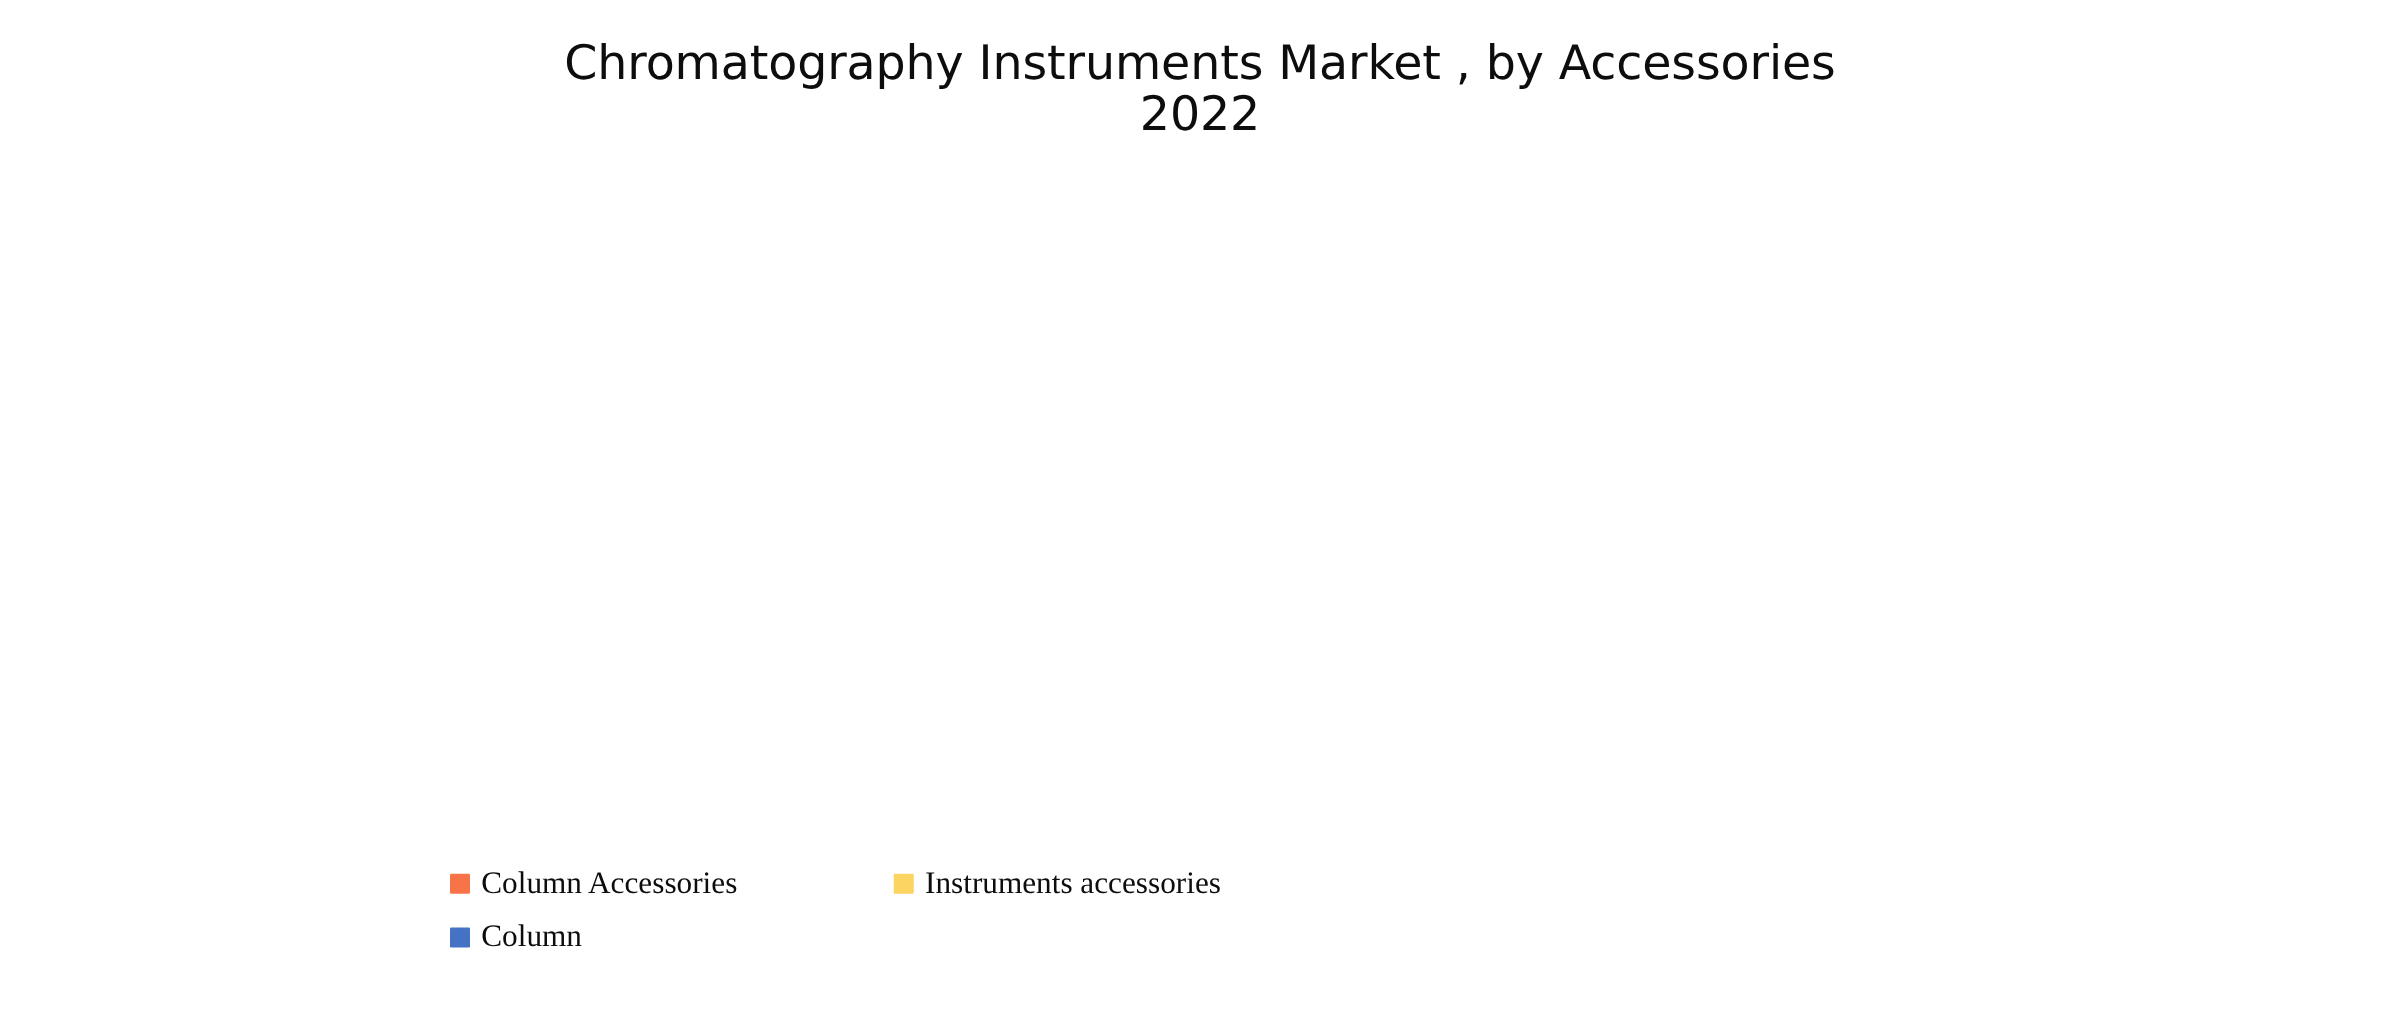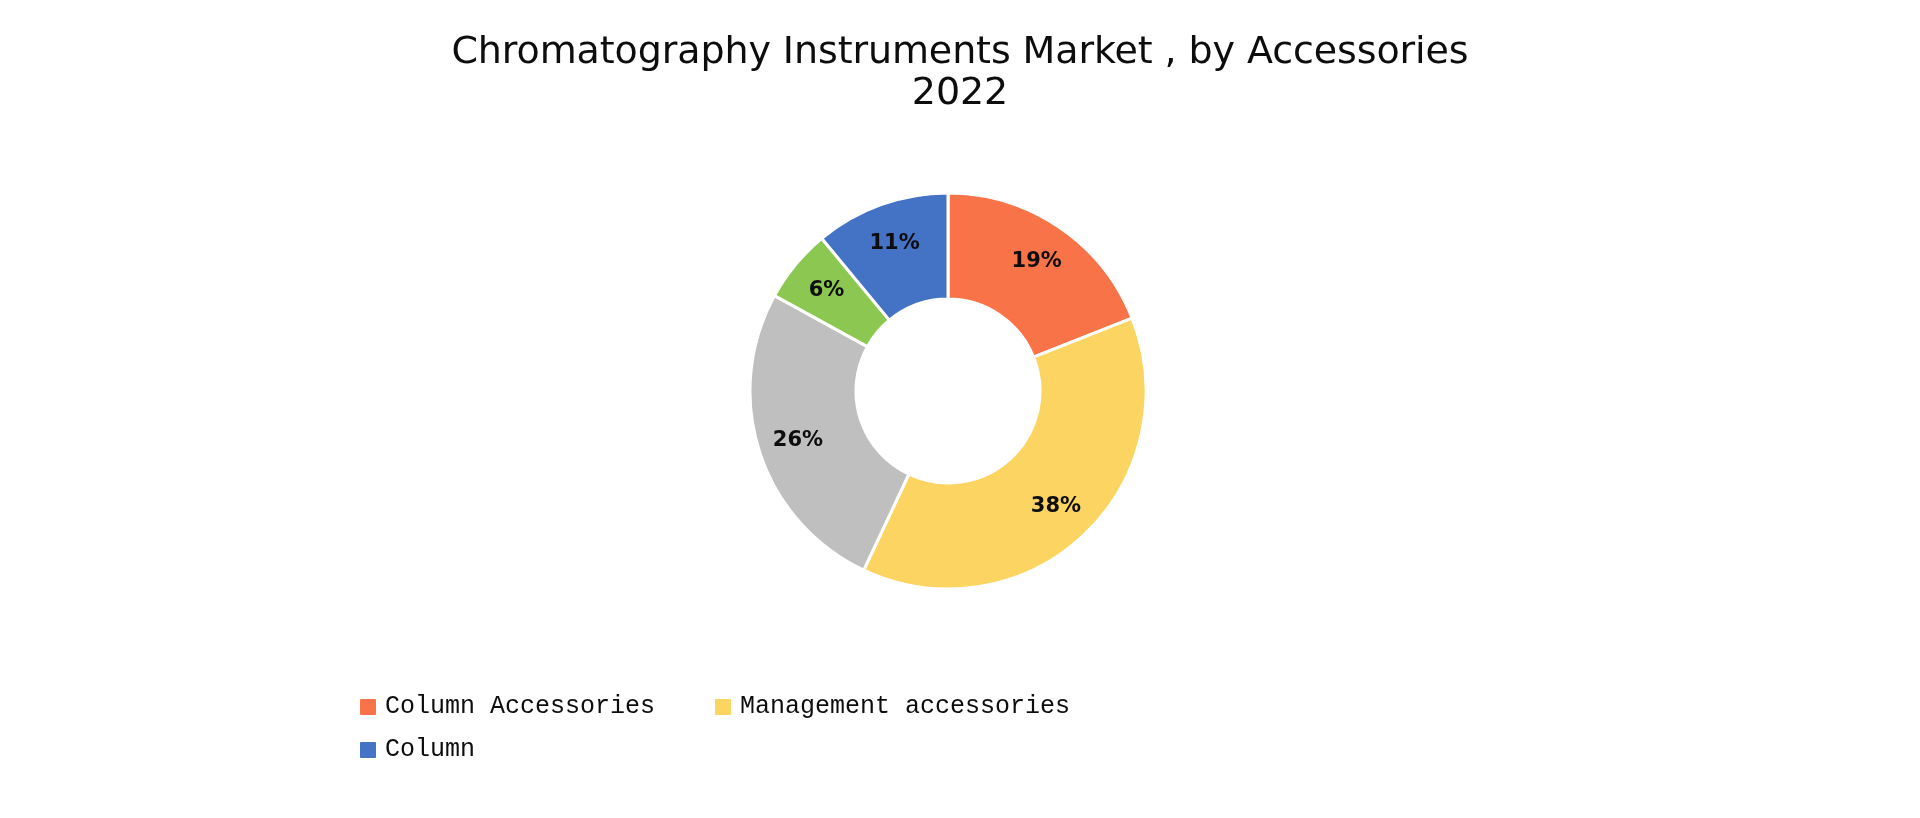--- a/index.html
+++ b/index.html
@@ -81,66 +81,48 @@
   .legend-item.col2 { width: 405px; }
   .legend-item.col3 { width: 340px; }
   .swatch {
     width: 16px;
     height: 16px;
     flex: 0 0 16px;
     margin-right: 9px;
     border-radius: 1px;
   }
   .legend-label {
-    font-family: Liberation Mono, monospace;
+    font-family: Liberation Serif, serif;
     font-size: 25px;
     font-weight: 400;
     color: #0d0d0d;
     white-space: nowrap;
     line-height: 1;
   }
 </style>
 </head>
 <body>
 
 <div id="page">
 
   <div class="chart-title">
     <span class="line1">Chromatography Instruments Market , by Accessories</span>
     <span class="line2">2022</span>
   </div>
 
-  <div class="donut-wrap">
-    <svg class="donut-svg" viewBox="0 0 396 396">
-      <g id="slice-group">
-          <path d="M 198 0 A 198 198 0 0 1 382.09574420587376 125.11133856843378 L 283.5394367017191 164.13254115300964 A 92 92 0 0 0 198 106 Z" fill="#F97348" stroke="#ffffff" stroke-width="3"></path>
-          <path d="M 382.09574420587376 125.11133856843378 A 198 198 0 0 1 113.69570027011568 377.1557563882719 L 158.82830517601334 281.2440888268738 A 92 92 0 0 0 283.5394367017191 164.13254115300964 Z" fill="#FCD462" stroke="#ffffff" stroke-width="3"></path>
-          <path d="M 113.69570027011568 377.1557563882719 A 198 198 0 0 1 24.491277351315034 102.61277252786036 L 117.37978543596456 153.67866198264218 A 92 92 0 0 0 158.82830517601334 281.2440888268738 Z" fill="#BFBFBF" stroke="#ffffff" stroke-width="3"></path>
-          <path d="M 24.491277351315034 102.61277252786036 A 198 198 0 0 1 71.79005002975934 45.43837793039381 L 139.3569929431205 127.11278166462743 A 92 92 0 0 0 117.37978543596456 153.67866198264218 Z" fill="#8CC751" stroke="#ffffff" stroke-width="3"></path>
-          <path d="M 71.79005002975934 45.43837793039381 A 198 198 0 0 1 197.99999999999997 0 L 197.99999999999997 106 A 92 92 0 0 0 139.3569929431205 127.11278166462743 Z" fill="#4472C4" stroke="#ffffff" stroke-width="3"></path>
-        </g>
-      <g id="label-group">
-          <text x="286.65179035483806" y="67.55285182541613" class="slice-label">19%</text>
-          <text x="305.9667695470728" y="312.97293191690505" class="slice-label">38%</text>
-          <text x="47.999366249928386" y="246.73816035281672" class="slice-label">26%</text>
-          <text x="76.47465134940255" y="97.46548833683661" class="slice-label">6%</text>
-          <text x="144.57425521891253" y="49.60428512053963" class="slice-label">11%</text>
-        </g>
-    </svg>
-  </div>
 
   <div class="legend">
     <div class="legend-row">
       <div class="legend-item col1">
         <span class="swatch" style="background:#F97348"></span>
         <span class="legend-label">Column Accessories</span>
       </div>
       <div class="legend-item col2">
         <span class="swatch" style="background:#FCD462"></span>
-        <span class="legend-label">Management accessories</span>
+        <span class="legend-label">Instruments accessories</span>
       </div>
     </div>
     <div class="legend-row">
       <div class="legend-item col2">
         <span class="swatch" style="background:#4472C4"></span>
         <span class="legend-label">Column</span>
       </div>
     </div>
   </div>
 

